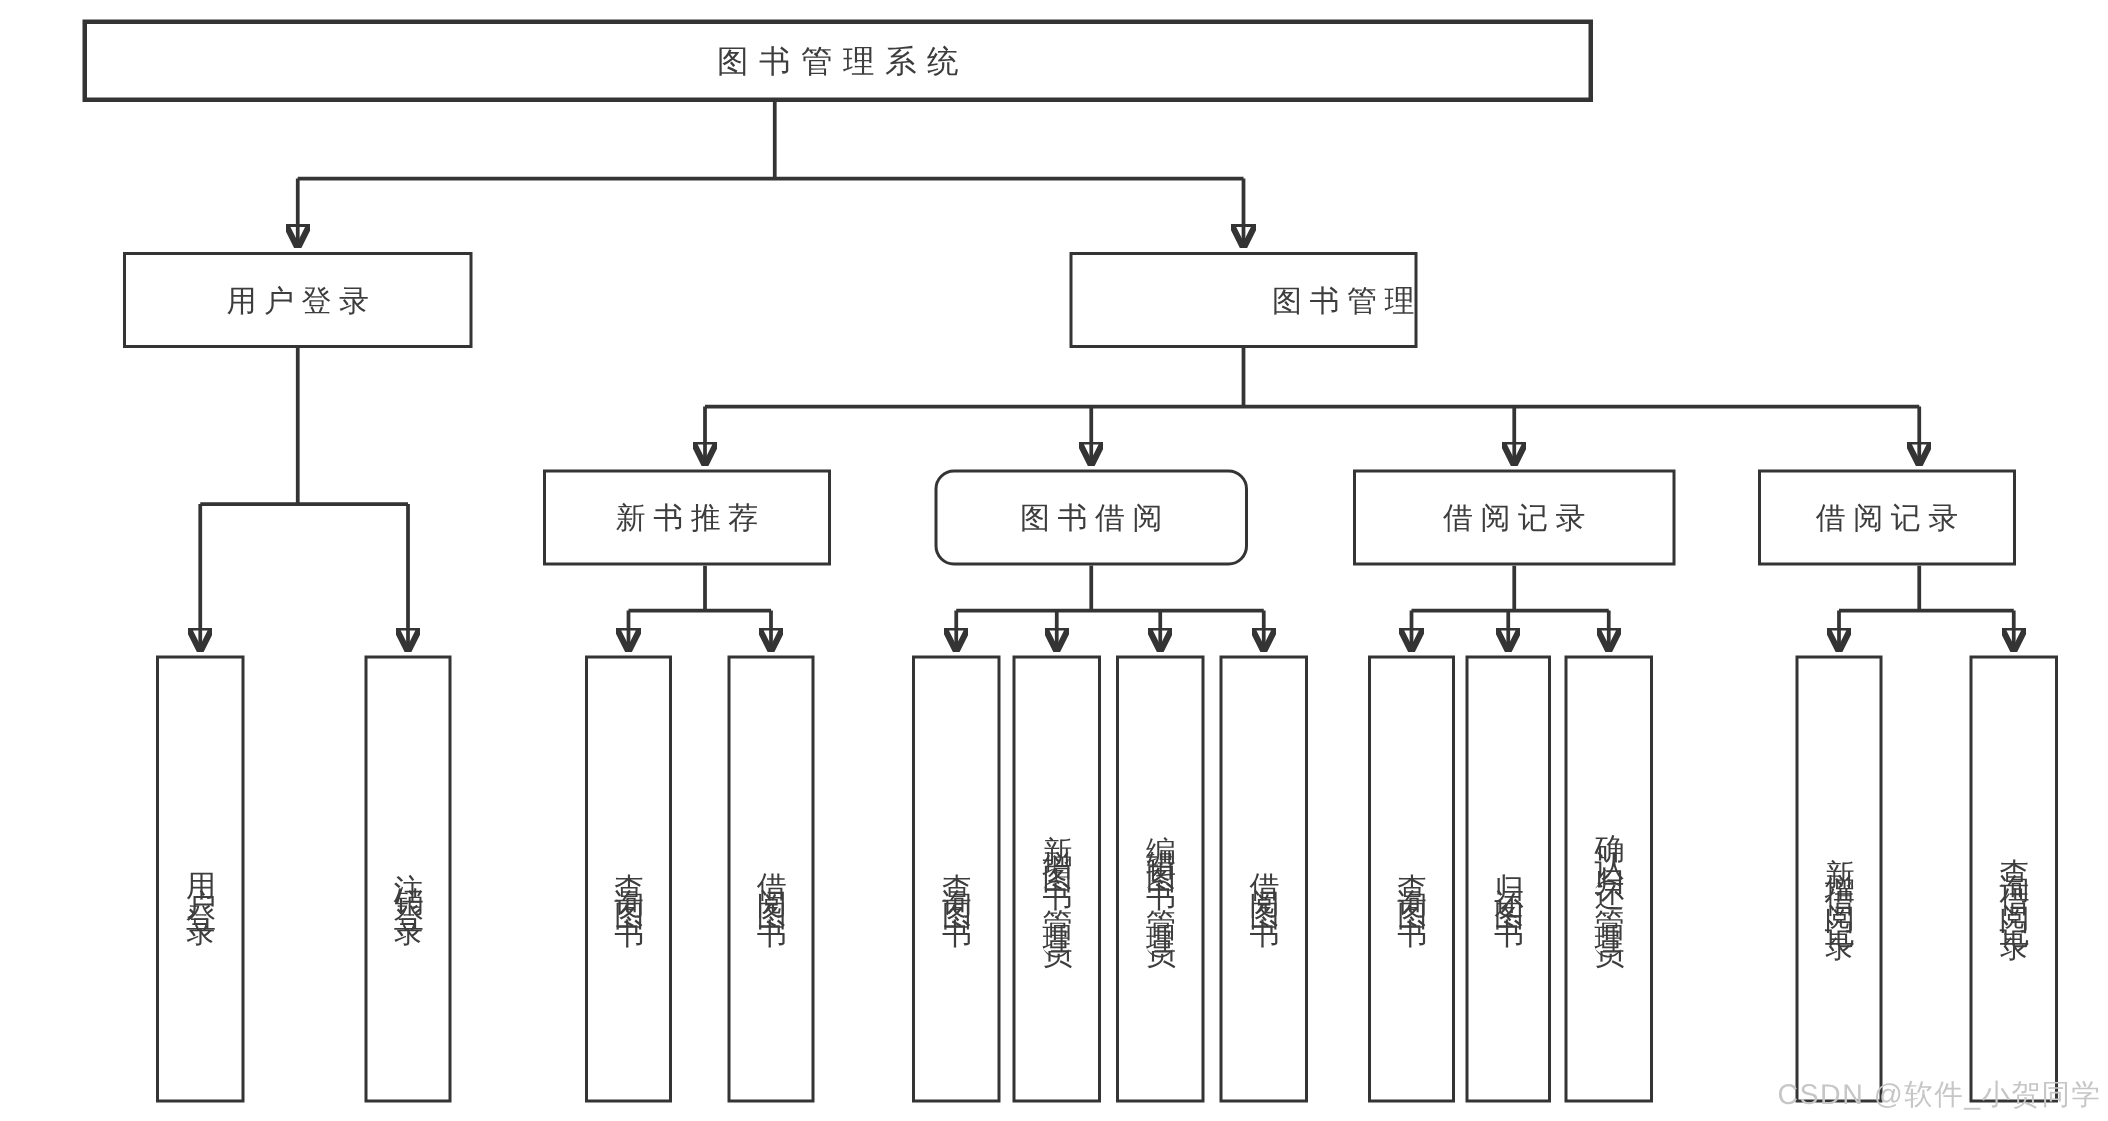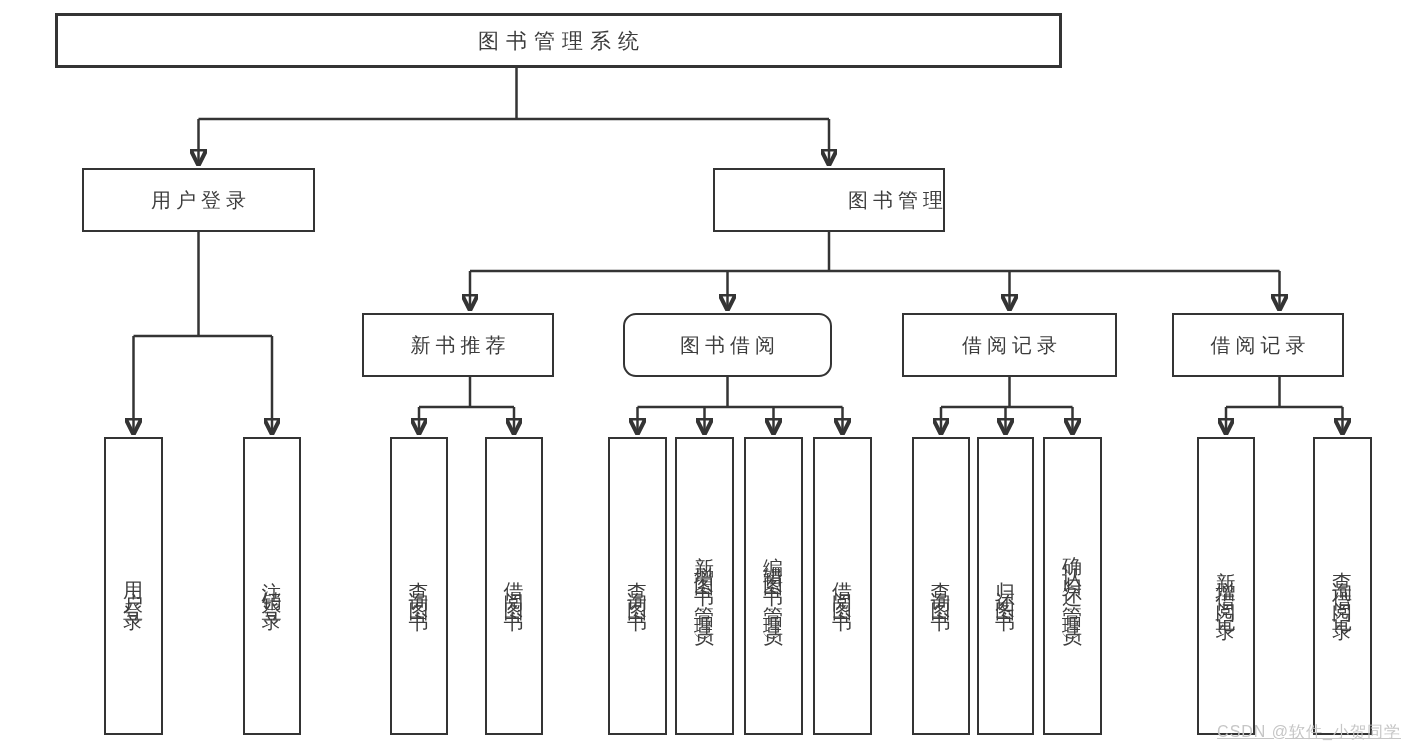--- a/index.html
+++ b/index.html
@@ -22,21 +22,21 @@
     font-size:20px;letter-spacing:5px;margin-right:-5px;white-space:nowrap;
   }
   .node.root .label{font-size:21px;letter-spacing:7px;margin-right:-7px;}
   .node.vertical .label{
     writing-mode:vertical-rl;text-orientation:mixed;
     font-size:20px;letter-spacing:10px;line-height:1;
     white-space:nowrap;
   }
   .watermark{
     position:absolute;right:4px;bottom:4px;z-index:2;
-    font-size:16px;letter-spacing:1px;color:#c6c6c6;white-space:nowrap;text-decoration:underline;
+    font-size:19px;letter-spacing:1px;color:#c6c6c6;white-space:nowrap;
   }
 </style>
 </head>
 <body>
 
 <div id="canvas">
   <svg id="edge-svg" xmlns="http://www.w3.org/2000/svg">
     <defs>
       <marker id="arrow" viewBox="0 0 10 10" refX="9" refY="5" markerWidth="6.5" markerHeight="6.5" orient="auto">
         <path d="M0,0 L10,5 L0,10 z" fill="#343434" stroke="none"></path>

